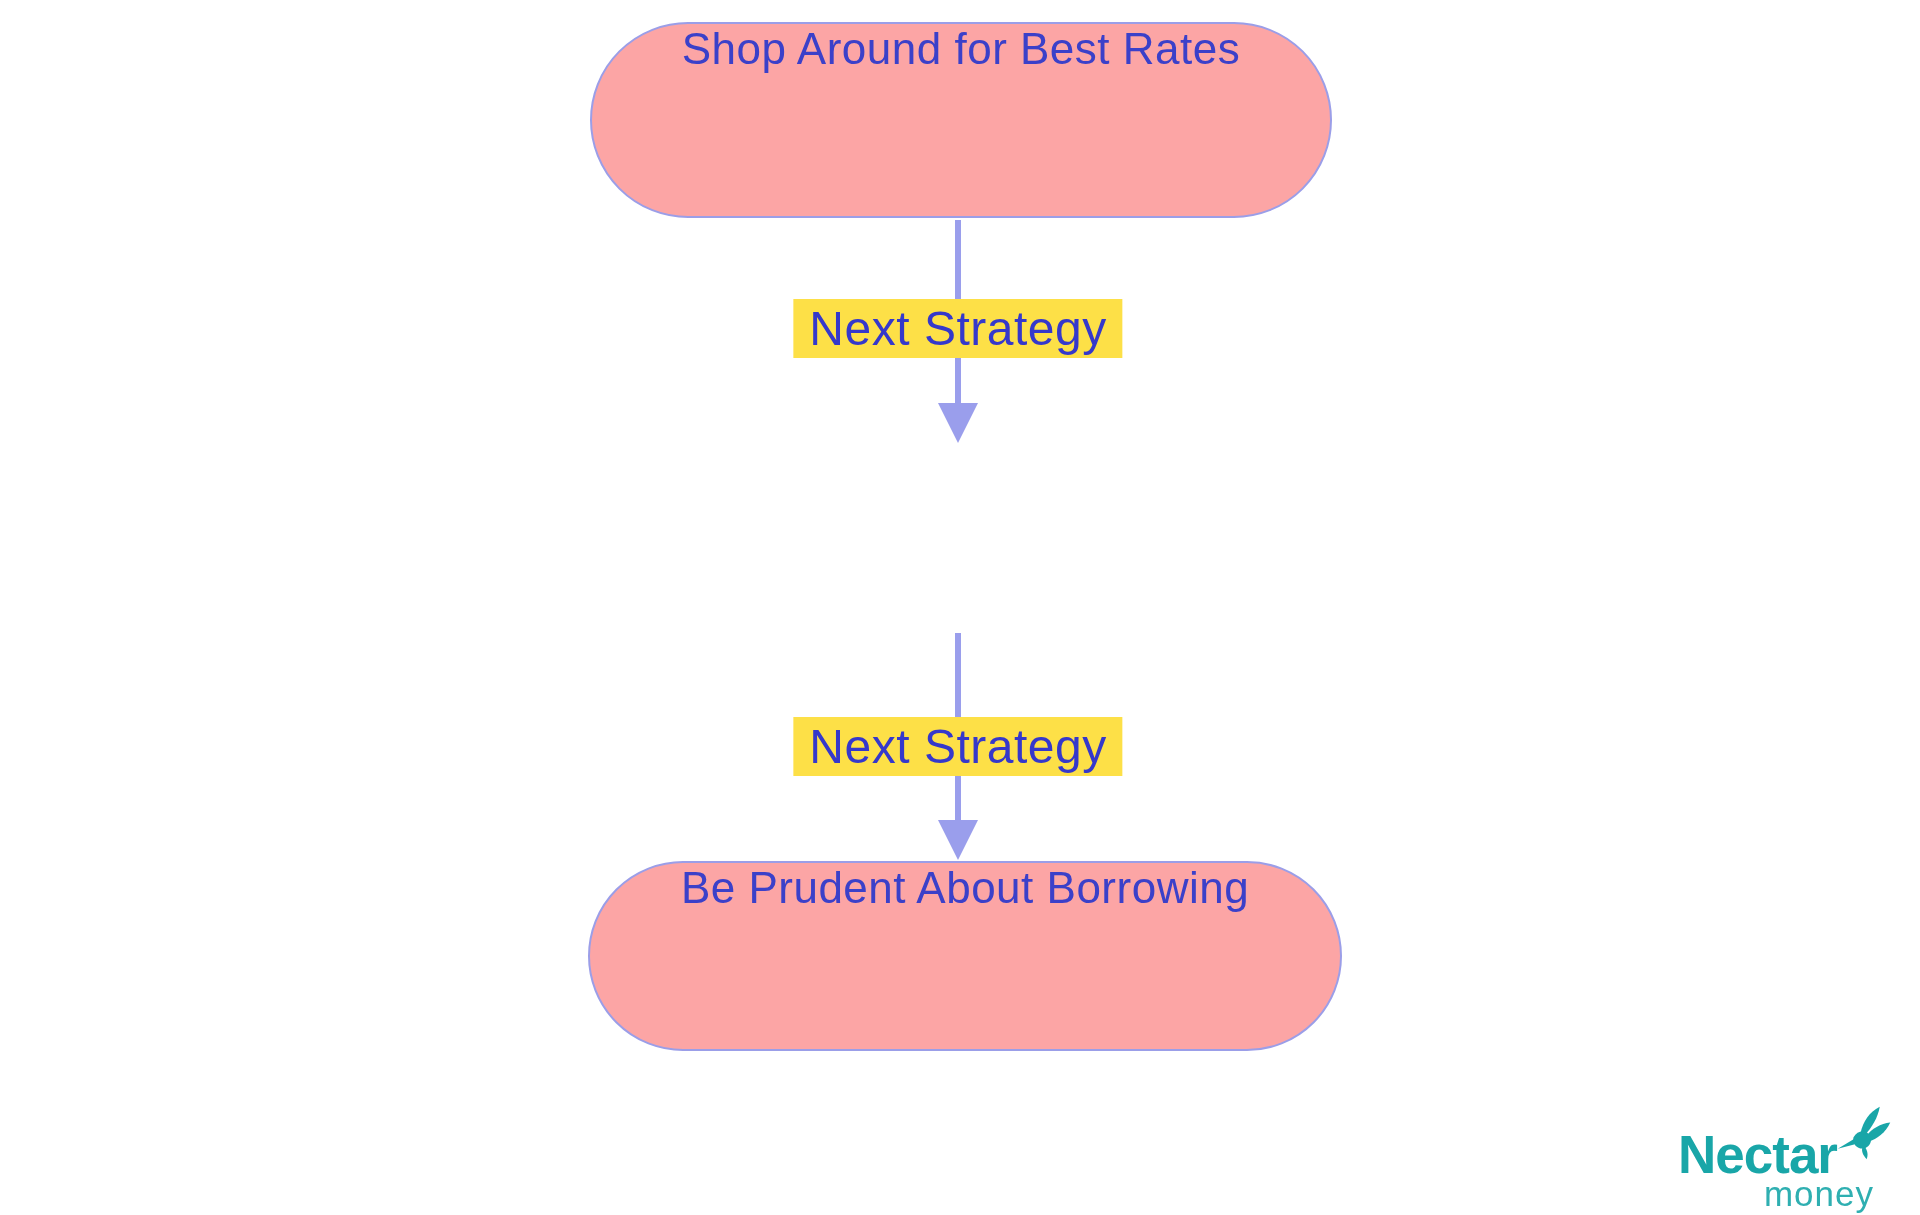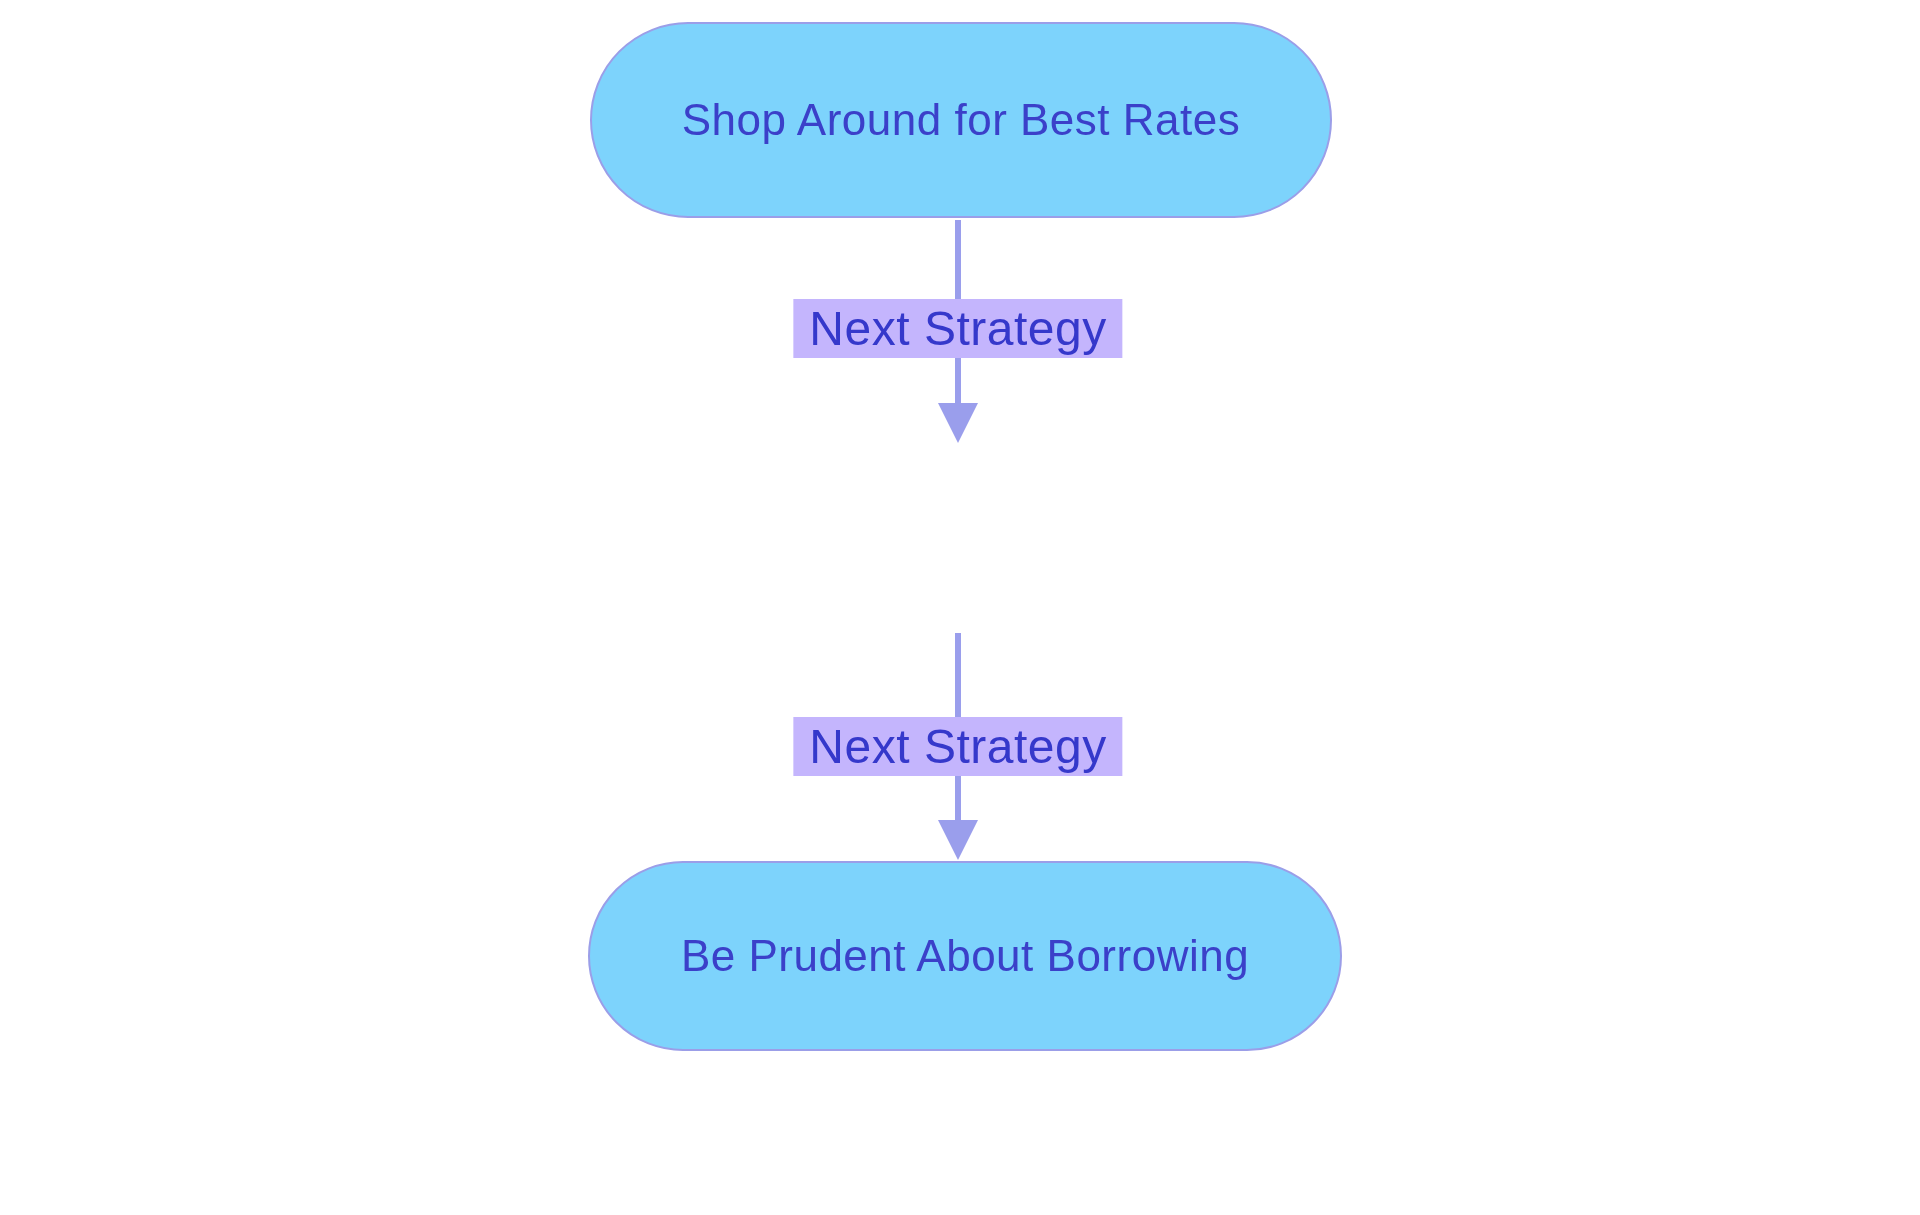--- a/index.html
+++ b/index.html
@@ -7,24 +7,24 @@
   body {
     background: #ffffff;
     font-family: "Liberation Sans", sans-serif;
     position: relative;
     overflow: hidden;
   }
   .flowchart { position: absolute; inset: 0; }
 
   .node {
     position: absolute;
-    background: #7dd3fc;
+    background: #fca5a5;
     border: 2.5px solid #9B9EE8;
     display: flex;
-    align-items: center;
+    align-items: flex-start;
     justify-content: center;
     color: #3B40C9;
     font-size: 44px;
     letter-spacing: 0.5px;
     white-space: nowrap;
   }
   .node-1 { left: 590px; top: 22px;  width: 742px; height: 196px; border-radius: 98px; }
   .node-2 { left: 618px; top: 443px; width: 682px; height: 190px; border-radius: 95px; }
   .node-3 { left: 588px; top: 861px; width: 754px; height: 190px; border-radius: 95px; }
 
@@ -45,21 +45,21 @@
     border-right: 20px solid transparent;
     border-top: 40px solid #9A9EEC;
   }
   .arrow-head-1 { top: 403px; }
   .arrow-head-2 { top: 820px; }
 
   .edge-label {
     position: absolute;
     left: 958px;
     transform: translateX(-50%);
-    background: #c4b5fd;
+    background: #fde047;
     padding: 2px 16px;
     color: #3538CB;
     font-size: 48px;
     letter-spacing: 0.5px;
     white-space: nowrap;
   }
   .edge-label-1 { top: 299px; }
   .edge-label-2 { top: 717px; }
 
   .logo {
@@ -110,14 +110,27 @@
 
 
   <div class="edge-line edge-line-2"></div>
   <div class="arrow-head arrow-head-2"></div>
   <div class="edge-label edge-label-2">Next Strategy</div>
 
   <div class="node node-3">
     <span>Be Prudent About Borrowing</span>
   </div>
 
+  <div class="logo">
+    <span class="logo-wordmark">Nectar</span>
+    <svg class="logo-bird" viewBox="0 0 64 64" xmlns="http://www.w3.org/2000/svg" aria-hidden="true">
+      <g fill="#19A6A8">
+        <path d="M2 51 L22 39 L25 45 Z"></path>
+        <path d="M20 38 C24 31 32 29 37 34 C41 38 41 44 37 48 C33 52 26 52 22 47 C20 44 19 41 20 38 Z"></path>
+        <path d="M28 33 C31 20 38 9 50 3 C48 15 41 27 33 35 Z"></path>
+        <path d="M34 37 C41 28 51 22 62 21 C57 32 47 40 37 43 Z"></path>
+        <path d="M33 49 C36 53 37 58 35 63 C31 59 29 54 30 50 Z"></path>
+      </g>
+    </svg>
+    <span class="logo-submark">money</span>
+  </div>
 
 </div>
 
 </body></html>

